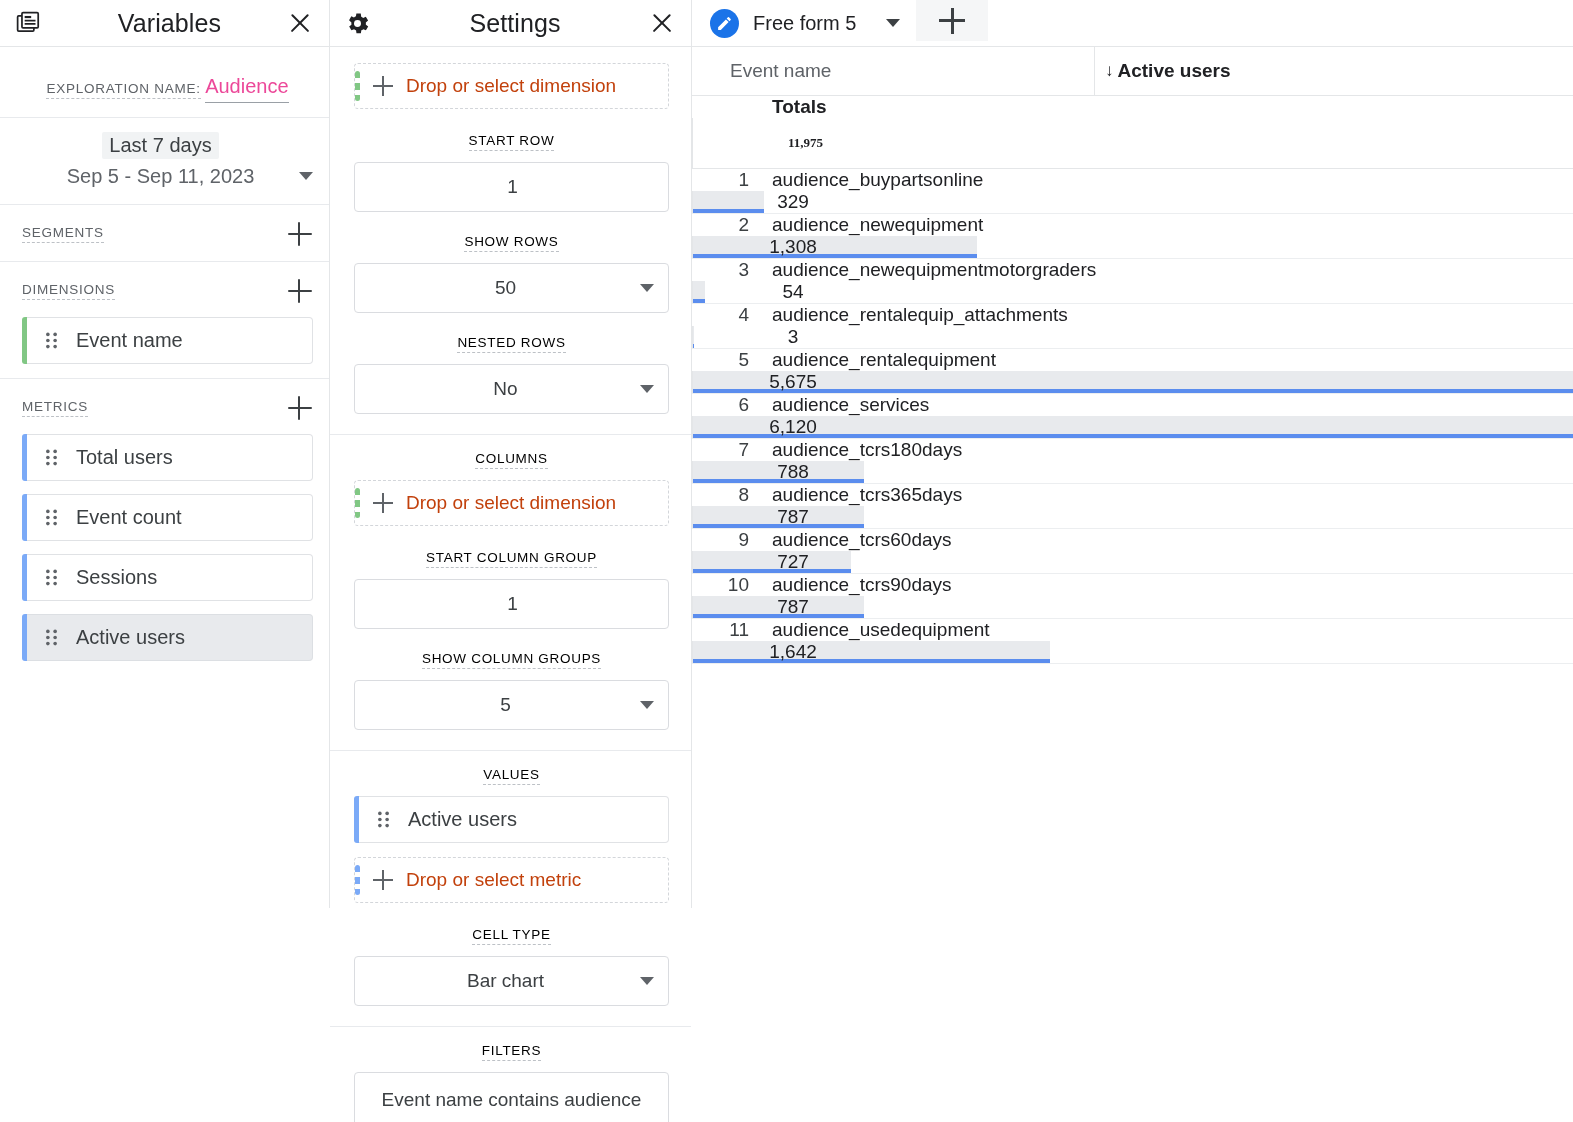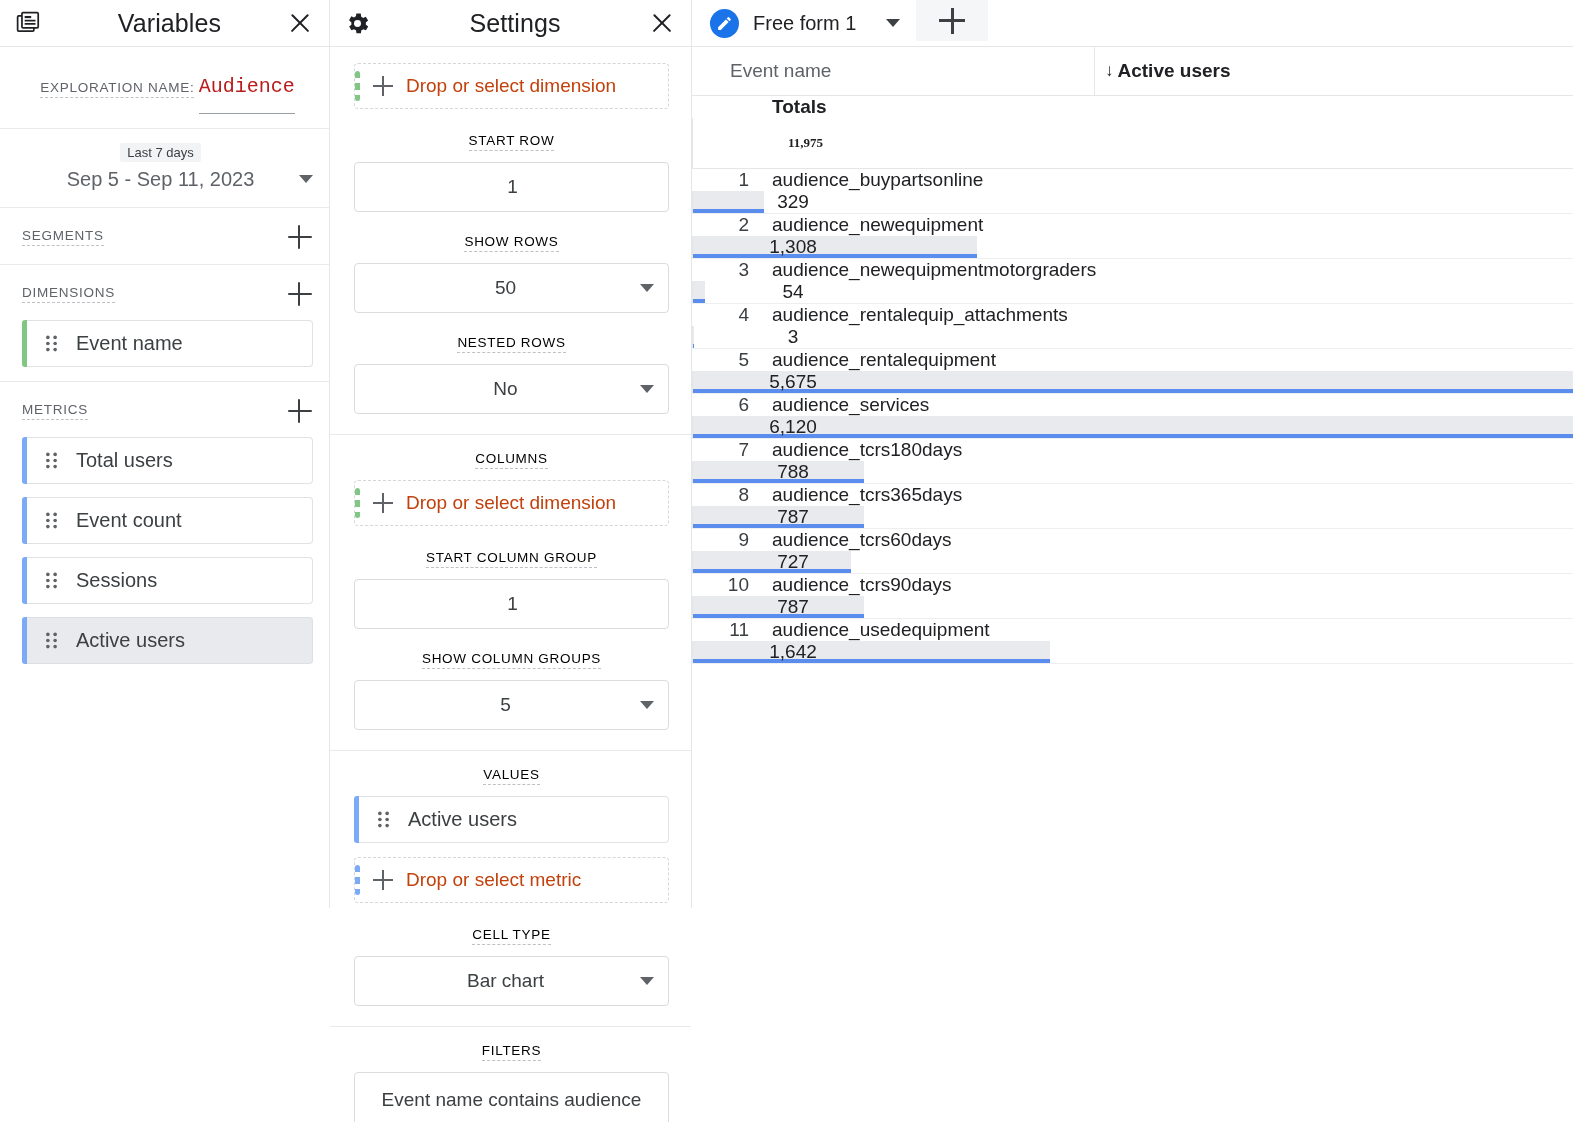--- a/index.html
+++ b/index.html
@@ -34,32 +34,32 @@
   
   .vars { width: 330px; border-right: 1px solid #e4e6e8; }
   .vars-icon { width: 26px; height: 26px; flex: none; }
   .sec { padding: 16px 16px 14px 22px; border-bottom: 1px solid #e8eaed; }
   .sec-label {
     font-size: 13.5px; letter-spacing: .75px; color: #5f6368;
     text-transform: uppercase; border-bottom: 1px dashed #bdc1c6;
     display: inline-block; padding-bottom: 2px;
   }
   .exp-name {
-    font-size: 20px; color: #b91c1c; margin-top: 12px;
+    font-size: 20px; color: #ec4899; margin-top: 12px;
     display: inline-block; border-bottom: 1px solid #9aa0a6;
-    padding-bottom: 15px; min-width: 80px; cursor: text; font-family: Liberation Mono, monospace;
+    padding-bottom: 4px; min-width: 80px; cursor: text;
   }
   .date-sec {
     padding: 14px 16px 16px 22px; border-bottom: 1px solid #e8eaed;
     display: flex; align-items: flex-end; cursor: pointer;
   }
   .date-wrap { flex: 1; }
   .date-chip {
     display: inline-block; background: #f1f3f4; color: #3c4043;
-    font-size: 13px; padding: 2px 7px; border-radius: 2px;
+    font-size: 20px; padding: 2px 7px; border-radius: 2px;
   }
   .date-range { font-size: 20px; color: #5f6368; margin-top: 6px; }
   .caret {
     width: 0; height: 0; border-left: 7px solid transparent;
     border-right: 7px solid transparent; border-top: 8px solid #5f6368;
     margin-bottom: 8px; flex: none;
   }
   .sec-hdr { display: flex; align-items: center; justify-content: space-between; }
   .plus-btn {
     width: 26px; height: 26px; position: relative; cursor: pointer; flex: none;
@@ -468,21 +468,21 @@
 
   <div class="main">
 
     <div class="tabbar">
       <div class="tab">
         <span class="tab-ico">
           <svg width="17" height="17" viewBox="0 0 24 24">
             <path fill="#fff" d="M3 17.2V21h3.8L17.8 10 14 6.2 3 17.2zM20.7 7.1c.4-.4.4-1 0-1.4l-2.4-2.4a1 1 0 0 0-1.4 0l-1.8 1.8L19 8.9l1.7-1.8z"></path>
           </svg>
         </span>
-        <span class="tab-label">Free form 1</span>
+        <span class="tab-label">Free form 5</span>
         <span class="tab-caret"></span>
       </div>
       <div class="addtab">
         <span class="addtab-plus"></span>
       </div>
     </div>
 
     <div class="tbl">
       <div class="thead">
         <div class="col-dim">Event name</div>

